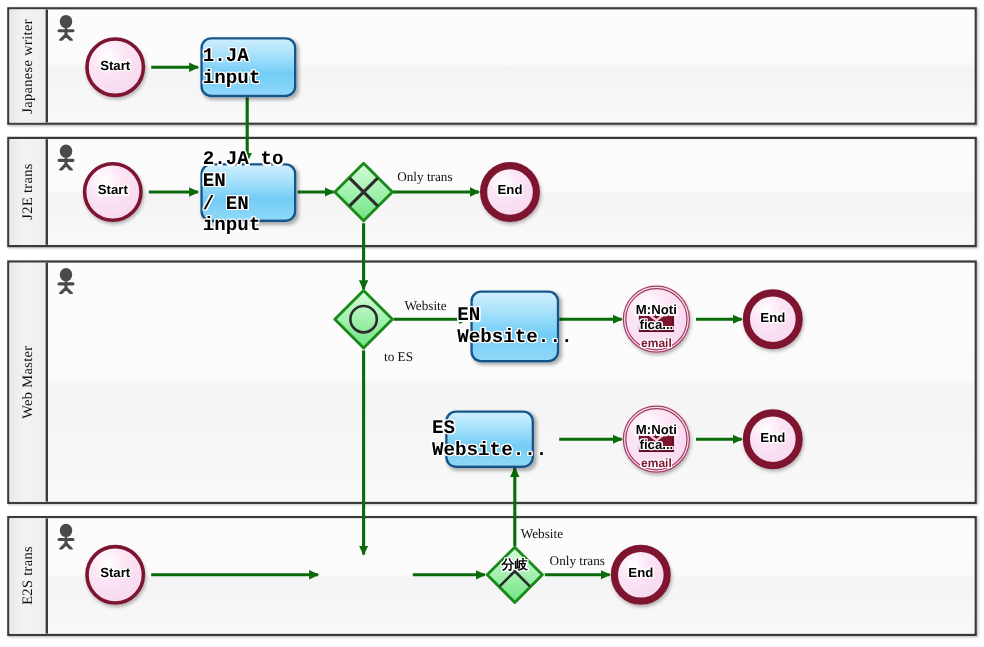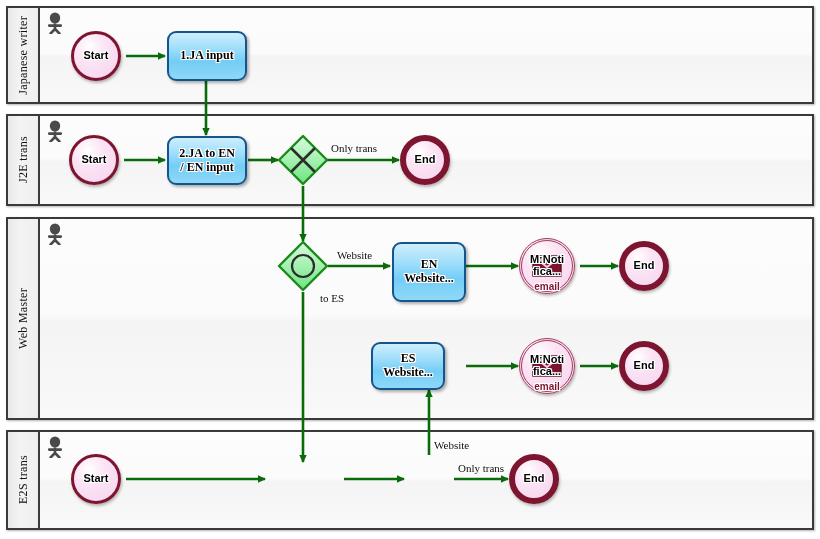--- a/index.html
+++ b/index.html
@@ -36,22 +36,22 @@
       font-family:"Liberation Sans",sans-serif;font-size:10px;font-weight:bold;color:#7d1530;
       text-shadow:1px 0 #fff,-1px 0 #fff,0 1px #fff,0 -1px #fff,1px 1px #fff,-1px -1px #fff,1px -1px #fff,-1px 1px #fff;
       z-index:4;}
   .envelope{position:absolute;left:50%;top:50%;transform:translate(-50%,-50%);z-index:2;}
 
   
   .task{position:absolute;border:2px solid #14558c;border-radius:9px;box-sizing:border-box;
       background:linear-gradient(180deg,#cdeefd 0%,#a5e0fb 30%,#73cdf6 62%,#8fd8f8 100%);
       box-shadow:2px 2px 3px rgba(0,0,0,.30);
       display:flex;align-items:center;justify-content:center;}
-  .task-txt{font-family:Liberation Serif, serif;font-size:12px;font-weight:bold;color:#000;
-      text-align:center;line-height:1.15;
+  .task-txt{font-family:Liberation Mono, monospace;font-size:16px;font-weight:bold;color:#000;
+      line-height:1.15;
       text-shadow:1px 0 #fff,-1px 0 #fff,0 1px #fff,0 -1px #fff,1px 1px #fff,-1px -1px #fff,1px -1px #fff,-1px 1px #fff;}
 
   
   .gw{position:absolute;}
   .gw-lbl{position:absolute;left:0;top:0;width:100%;height:100%;
       display:flex;align-items:center;justify-content:center;
       font-family:"Liberation Sans",sans-serif;font-size:11px;font-weight:bold;color:#000;
       text-shadow:1px 0 #fff,-1px 0 #fff,0 1px #fff,0 -1px #fff,1px 1px #fff,-1px -1px #fff,1px -1px #fff,-1px 1px #fff;
       pointer-events:none;}
 
@@ -261,18 +261,32 @@
 
   <div class="ev ev-end" style="left:619px;top:341px;width:50px;height:50px;">
     <span class="ev-txt">End</span>
   </div>
 
   <div class="ev ev-start" style="left:71px;top:454px;width:50px;height:50px;">
     <span class="ev-txt">Start</span>
   </div>
 
 
+  <div class="gw" style="left:404px;top:454px;width:50px;height:50px;">
+    <svg width="50" height="50" viewBox="0 0 50 50">
+      <defs>
+        <linearGradient id="gwg3" x1="0" y1="0" x2="0" y2="1">
+          <stop offset="0%" stop-color="#d8fbdd"></stop>
+            <stop offset="55%" stop-color="#9ef0aa"></stop>
+            <stop offset="100%" stop-color="#6fe383"></stop>
+        </linearGradient>
+      </defs>
+      <path d="M25 2 L48 25 L25 48 L2 25 Z" fill="url(#gwg3)" stroke="#1a8a1a" stroke-width="2.4" stroke-linejoin="round"></path>
+      <path d="M13 34 L25 22 L37 34" fill="none" stroke="#2c2c2c" stroke-width="2.2" stroke-linecap="round" stroke-linejoin="round"></path>
+    </svg>
+    <div class="gw-lbl" style="align-items:flex-start;padding-top:9px;">分岐</div>
+  </div>
 
   <div class="ev ev-end" style="left:509px;top:454px;width:50px;height:50px;">
     <span class="ev-txt">End</span>
   </div>
 
 </div>
 
 </body></html>

